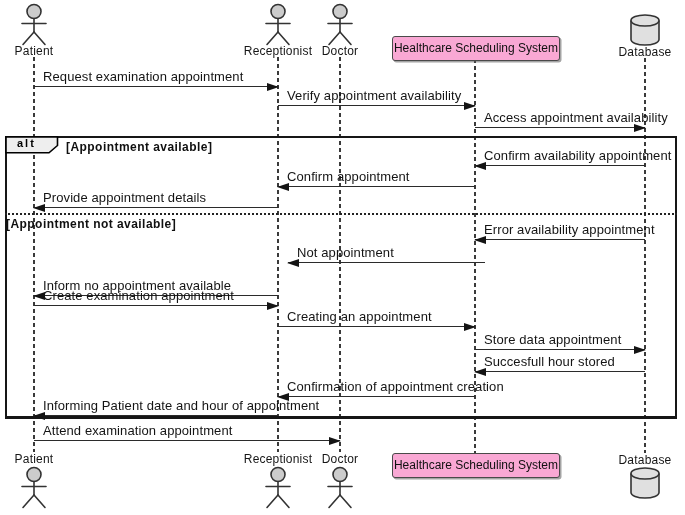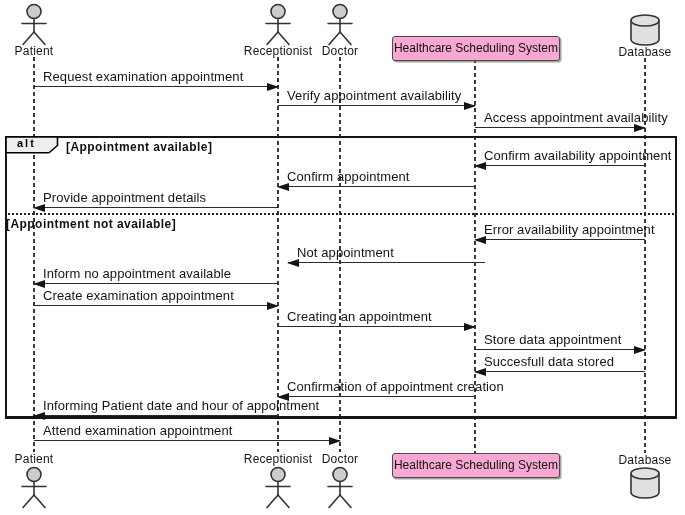--- a/index.html
+++ b/index.html
@@ -113,42 +113,42 @@
       <div class="msg" style="left: 475px; top: 224px; width: 170px;">
         <div class="msg-label">Error availability appointment</div>
         <div class="msg-line"></div>
         <div class="msg-arrow left"></div>
       </div>
       <div class="msg" style="left: 288px; top: 247px; width: 197px;">
         <div class="msg-label">Not appointment</div>
         <div class="msg-line"></div>
         <div class="msg-arrow left"></div>
       </div>
-      <div class="msg" style="left: 34px; top: 268px; width: 244px; text-align: center;">
+      <div class="msg" style="left: 34px; top: 280px; width: 244px; text-align: center;">
         <div class="msg-label">Inform no appointment available</div>
         <div class="msg-line"></div>
         <div class="msg-arrow left"></div>
       </div>
       <div class="msg" style="left: 34px; top: 290px; width: 244px;">
         <div class="msg-label">Create examination appointment</div>
         <div class="msg-line"></div>
         <div class="msg-arrow right"></div>
       </div>
       <div class="msg" style="left: 278px; top: 311px; width: 197px;">
         <div class="msg-label">Creating an appointment</div>
         <div class="msg-line"></div>
         <div class="msg-arrow right"></div>
       </div>
       <div class="msg" style="left: 475px; top: 334px; width: 170px;">
         <div class="msg-label">Store data appointment</div>
         <div class="msg-line"></div>
         <div class="msg-arrow right"></div>
       </div>
       <div class="msg" style="left: 475px; top: 356px; width: 170px;">
-        <div class="msg-label">Succesfull data stored</div>
+        <div class="msg-label">Succesfull hour stored</div>
         <div class="msg-line"></div>
         <div class="msg-arrow left"></div>
       </div>
       <div class="msg" style="left: 278px; top: 381px; width: 197px;">
         <div class="msg-label">Confirmation of appointment creation</div>
         <div class="msg-line"></div>
         <div class="msg-arrow left"></div>
       </div>
       <div class="msg" style="left: 34px; top: 400px; width: 244px;">
         <div class="msg-label">Informing Patient date and hour of appointment</div>

